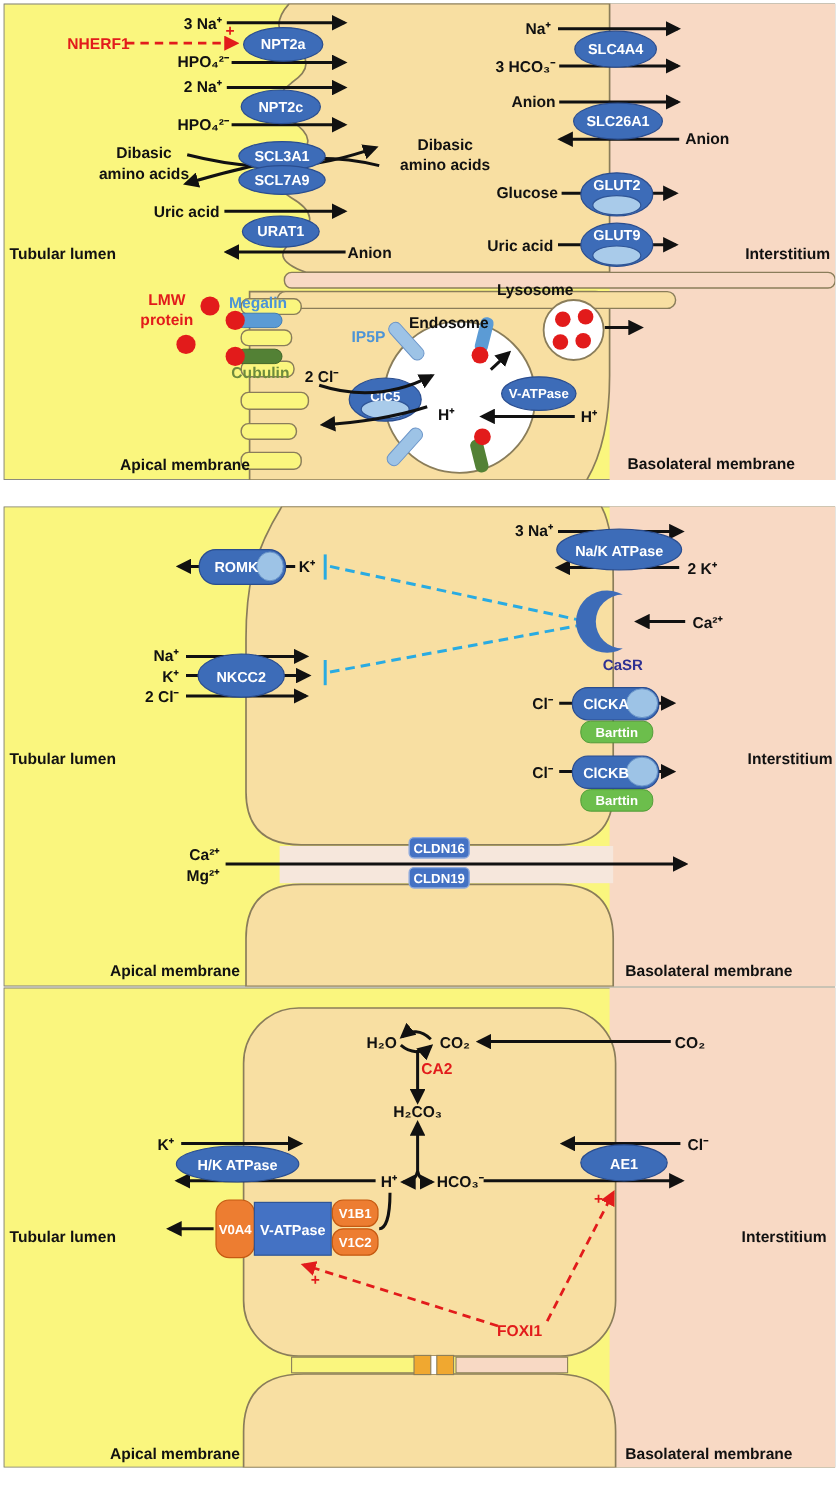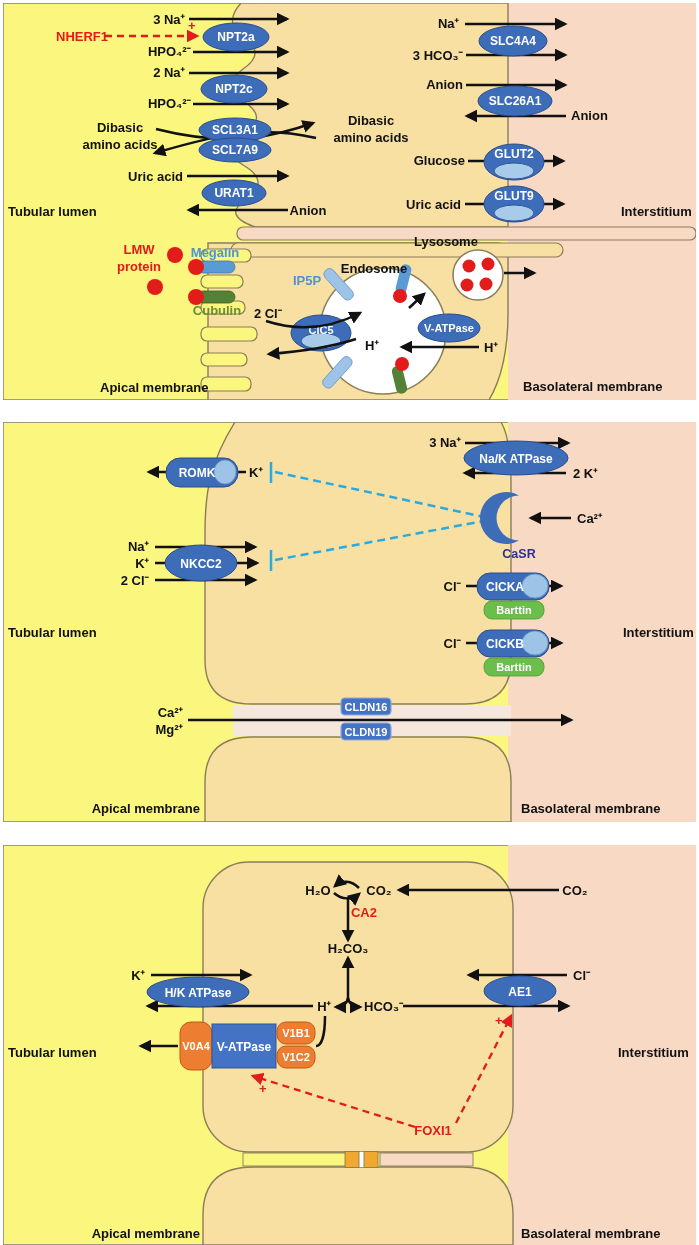--- a/index.html
+++ b/index.html
@@ -1,20 +1,20 @@
 <!DOCTYPE html>
 <html><head>
 <meta charset="utf-8">
 <style>
   html,body{margin:0;padding:0;background:#fff;}
   body{width:699px;height:1245px;position:relative;font-family:"Liberation Sans",sans-serif;}
   .panel{position:absolute;left:3px;width:693px;}
   #p1{top:3px;height:397px;}
   #p2{top:422px;height:400px;}
-  #p3{top:845px;height:376px;}
+  #p3{top:823px;height:376px;}
   svg{display:block;}
   
   .cell{fill:#F8DFA2;stroke:#8A7D5A;stroke-width:1.4;}
   .tp{fill:#3D6CB8;stroke:#2A4D8F;stroke-width:1;}
   .lb{fill:#9DC3E6;stroke:#6A94C8;stroke-width:.8;}
   .inner{fill:#A9CBEA;stroke:#2F5597;stroke-width:1;}
   .grn{fill:#6CBE4C;stroke:#4E9A34;stroke-width:.8;}
   .org{fill:#ED7D31;stroke:#C55A11;stroke-width:1;}
   .dot{fill:#E21B1B;}
   .white-org{fill:#FFFFFF;stroke:#8A7D5A;stroke-width:1.5;}

